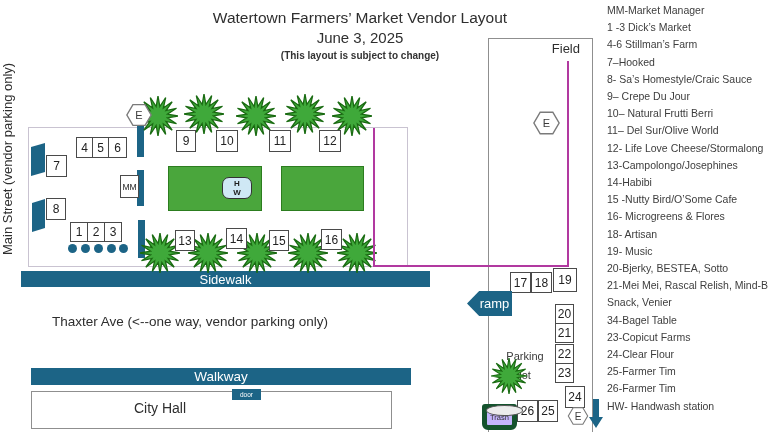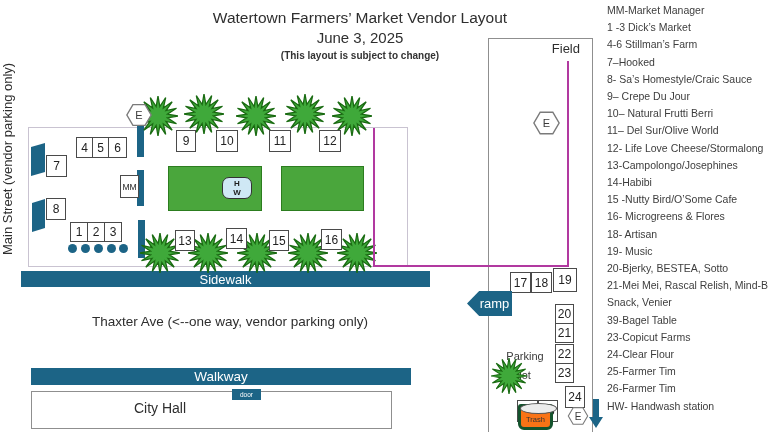--- a/index.html
+++ b/index.html
@@ -40,29 +40,29 @@
       display:flex;flex-direction:column;align-items:center;justify-content:center;font-size:8px;font-weight:bold;
       line-height:9px;color:#1d1d1d;z-index:5;}
   
   .lawn{background:#4aa63c;border:1px solid #2c7d1f;}
   .lawn1{left:168px;top:166px;width:94px;height:45px;}
   .lawn2{left:281px;top:166px;width:83px;height:45px;}
   
   .main-street{left:0px;top:45px;height:228px;width:22px;writing-mode:vertical-rl;transform:rotate(180deg);
                font-size:13px;color:#2e2e2e;text-align:center;}
   .field-label{left:488px;top:41px;width:98px;text-align:right;font-size:13px;color:#2e2e2e;padding-right:6px;}
-  .thaxter{left:52px;top:314px;font-size:13.5px;color:#2e2e2e;margin-left:40px;}
+  .thaxter{left:52px;top:314px;font-size:13.5px;color:#2e2e2e;}
   .parking{left:454px;top:347px;width:46px;text-align:center;font-size:11px;color:#3a3a3a;line-height:19px;margin-left:48px;}
   .cityhall-label{left:95px;top:400px;width:130px;text-align:center;font-size:14px;color:#2e2e2e;}
   
   .hexwrap{display:flex;align-items:center;justify-content:center;z-index:5;}
   .hexwrap span{position:absolute;font-size:11px;color:#3a3a3a;}
   
-  .trash{left:482px;top:404px;width:35px;height:26px;background:#f97316;border:3px solid #14532d;
-         border-radius:3px 3px 6px 6px;z-index:6;display:flex;align-items:flex-end;justify-content:center;margin-left:36px;}
+  .trash{left:482px;top:404px;width:35px;height:26px;background:#c4b5fd;border:5px solid #14532d;
+         border-radius:3px 3px 6px 6px;z-index:6;display:flex;align-items:flex-end;justify-content:center;}
   .trash-top{position:absolute;left:-1px;top:-4px;width:35px;height:9px;border-radius:50%;
              background:#ececec;border:1px solid #555;}
   .trash span{font-size:7.5px;color:#333;margin-bottom:3px;}
   .svg-overlay{left:0;top:0;width:768px;height:432px;pointer-events:none;z-index:3;}
   .tree{z-index:2;}
 </style>
 </head>
 <body>
 
 <div class="stage">
@@ -90,21 +90,21 @@
     <div>12- Life Love Cheese/Stormalong</div>
     <div>13-Campolongo/Josephines</div>
     <div>14-Habibi</div>
     <div>15 -Nutty Bird/O’Some Cafe</div>
     <div>16- Microgreens &amp; Flores</div>
     <div>18- Artisan</div>
     <div>19- Music</div>
     <div>20-Bjerky, BESTEA, Sotto</div>
     <div>21-Mei Mei, Rascal Relish, Mind-Body</div>
     <div>Snack, Venier</div>
-    <div>39-Bagel Table</div>
+    <div>34-Bagel Table</div>
     <div>23-Copicut Farms</div>
     <div>24-Clear Flour</div>
     <div>25-Farmer Tim</div>
     <div>26-Farmer Tim</div>
     <div>HW- Handwash station</div>
   </div>
 
   <div class="abs main-street">Main Street (vendor parking only)</div>
   <div class="abs thaxter">Thaxter Ave (&lt;--one way, vendor parking only)</div>
   <div class="abs parking">Parking lot</div>

